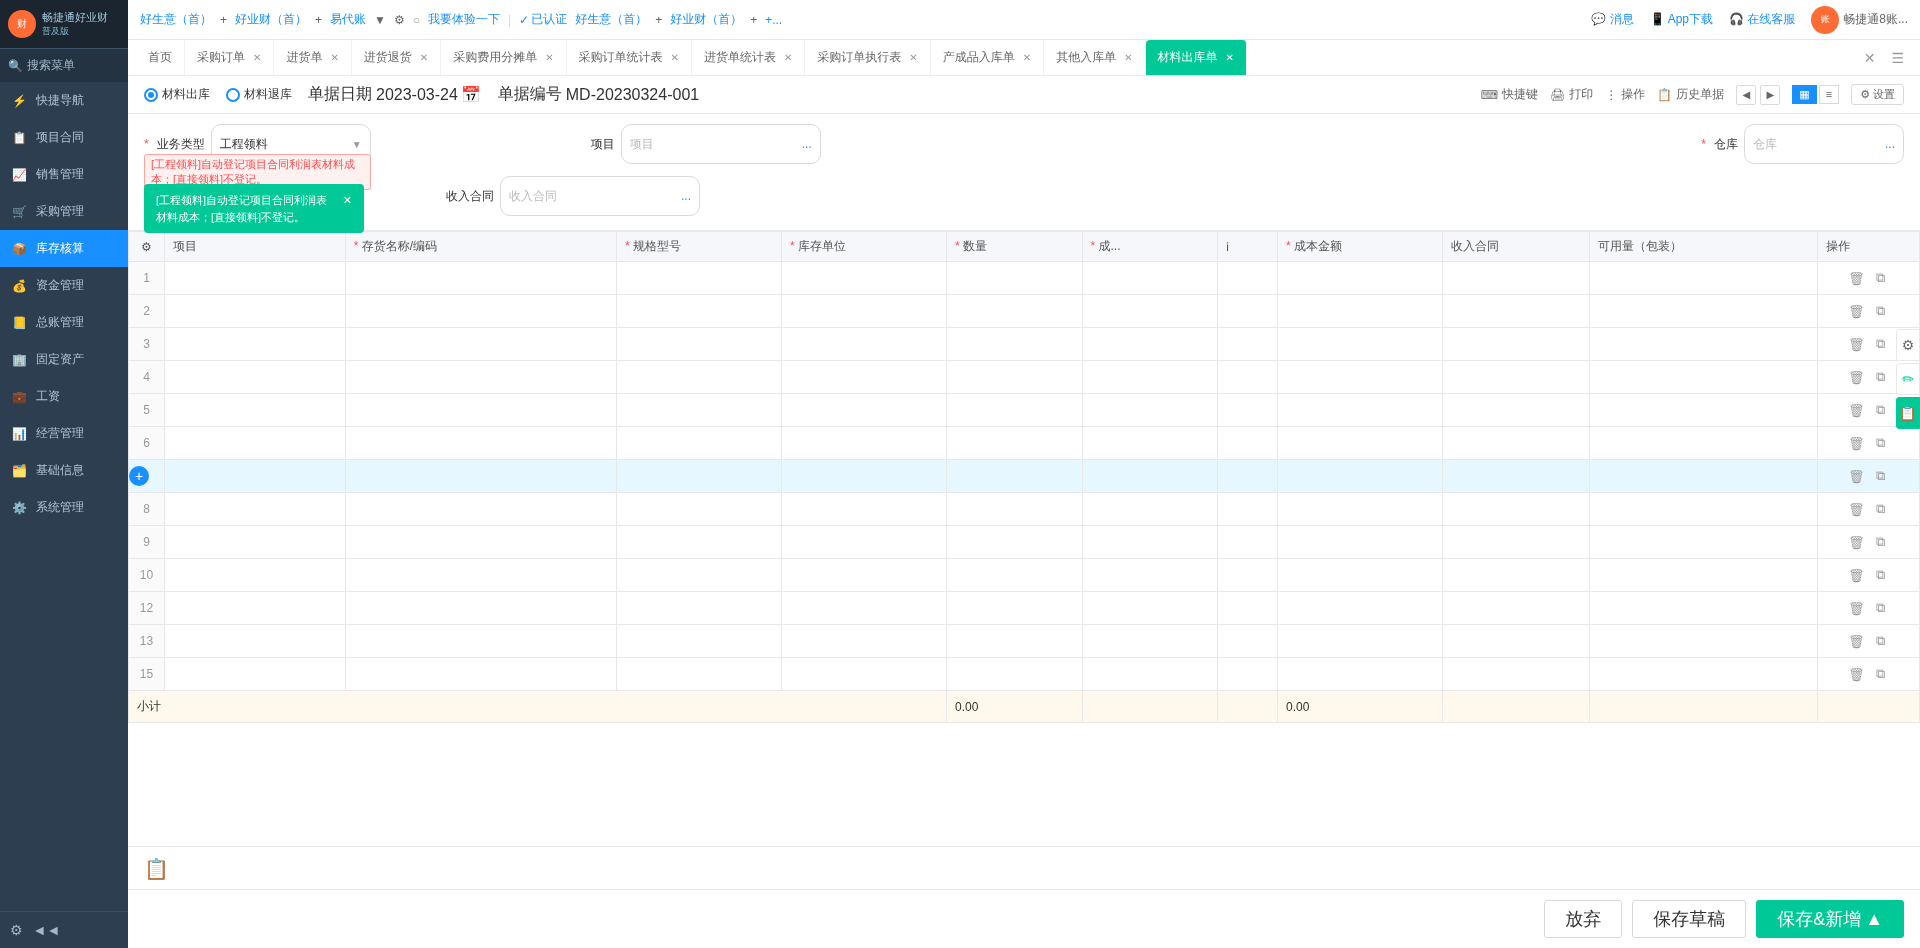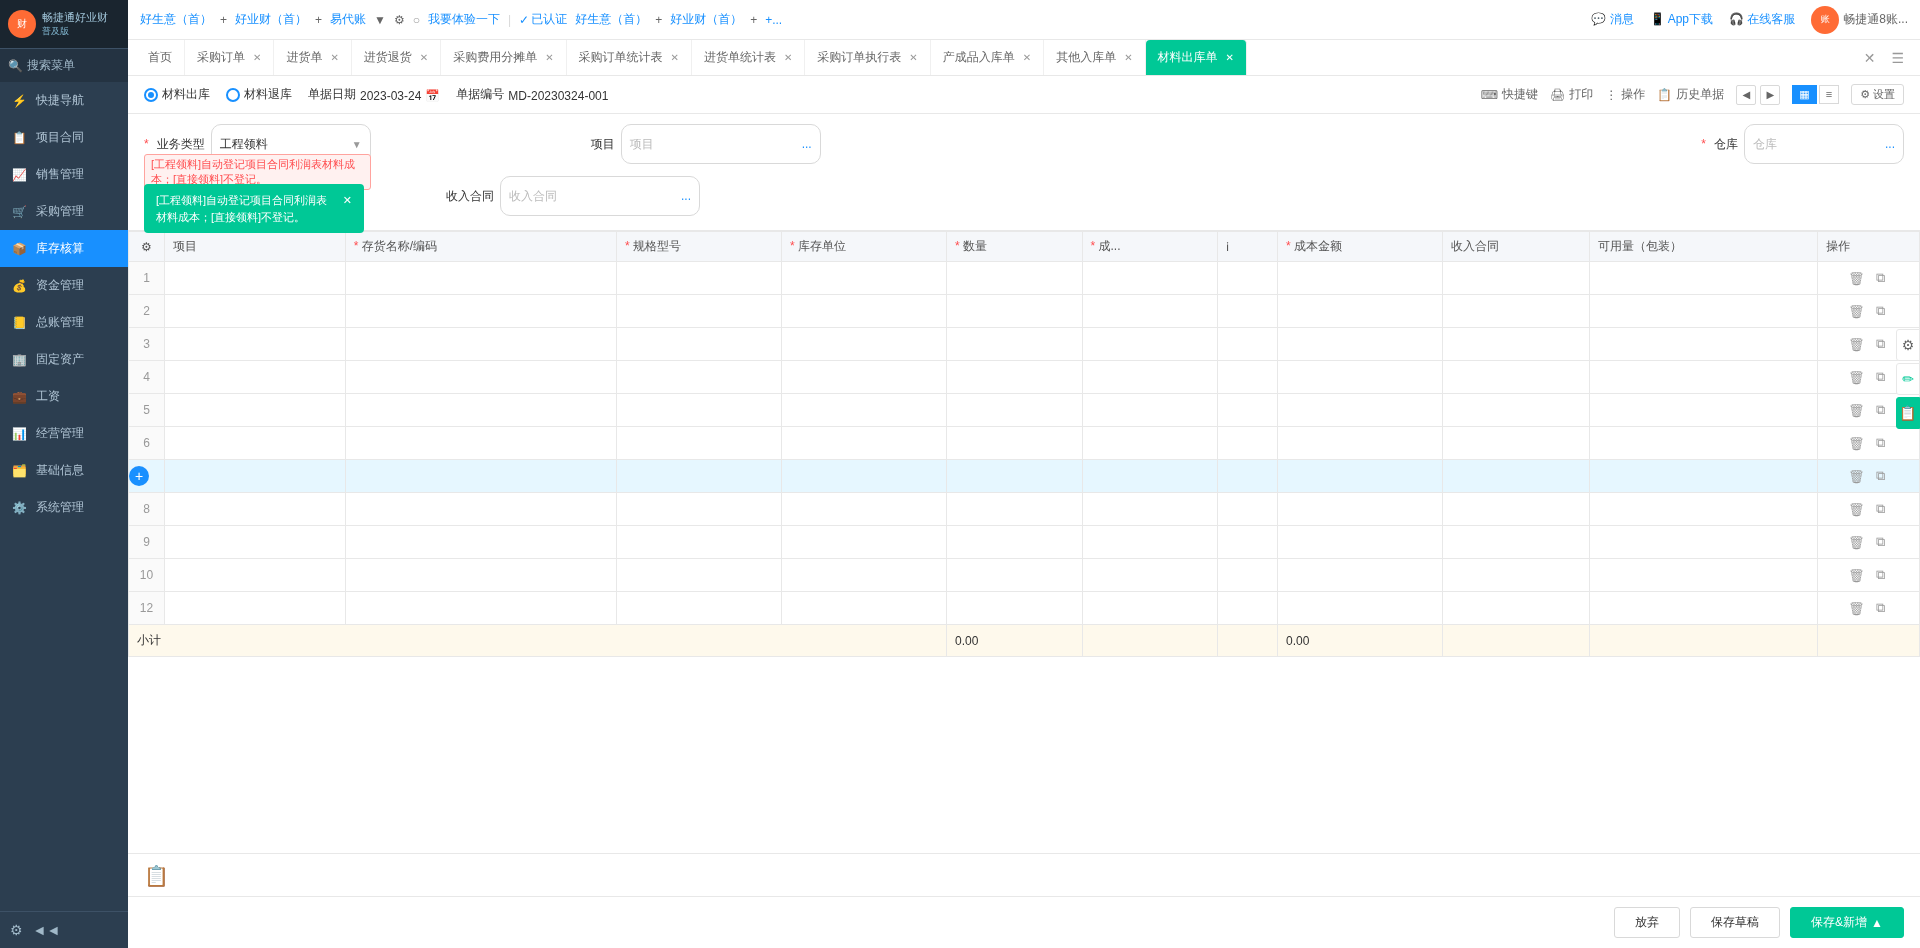--- a/index.html
+++ b/index.html
@@ -42,21 +42,21 @@
 
     
     .content { flex: 1; overflow: hidden; display: flex; flex-direction: column; background: #f5f6fa; }
 
     
     .page-header { background: #fff; padding: 8px 16px; display: flex; align-items: center; gap: 16px; border-bottom: 1px solid #e8e8e8; flex-shrink: 0; }
     .page-header .radio-group { display: flex; gap: 16px; align-items: center; }
     .radio-option { display: flex; align-items: center; gap: 4px; cursor: pointer; font-size: 12px; }
     .radio-dot { width: 14px; height: 14px; border-radius: 50%; border: 2px solid #1890ff; display: flex; align-items: center; justify-content: center; }
     .radio-dot.selected::after { content: ''; width: 6px; height: 6px; background: #1890ff; border-radius: 50%; }
-    .header-field { display: flex; align-items: flex-end; gap: 4px; font-size: 12px; color: #666; }
+    .header-field { display: flex; align-items: center; gap: 4px; font-size: 16px; color: #666; }
     .header-field .label { color: #333; font-weight: 500; }
     .header-field .value { color: #333; }
     .header-actions { margin-left: auto; display: flex; gap: 12px; align-items: center; }
     .header-action-btn { display: flex; align-items: center; gap: 4px; font-size: 12px; color: #666; cursor: pointer; }
     .nav-arrows { display: flex; gap: 4px; }
     .nav-arrow { width: 20px; height: 20px; border: 1px solid #d9d9d9; border-radius: 2px; display: flex; align-items: center; justify-content: center; cursor: pointer; font-size: 10px; color: #666; }
     .view-btns { display: flex; gap: 2px; }
     .view-btn { padding: 2px 6px; border: 1px solid #d9d9d9; cursor: pointer; font-size: 11px; color: #666; }
     .view-btn.active { background: #1890ff; color: #fff; border-color: #1890ff; }
     .settings-btn { padding: 2px 8px; border: 1px solid #d9d9d9; border-radius: 3px; cursor: pointer; font-size: 11px; color: #666; display: flex; align-items: center; gap: 3px; }
@@ -92,21 +92,21 @@
     .th-settings { display: flex; align-items: center; justify-content: center; }
 
     
     .footer-note { background: #fff; border-top: 1px solid #e8e8e8; padding: 8px 16px; display: flex; gap: 12px; align-items: flex-start; flex-shrink: 0; }
     .note-icon { color: #00c896; font-size: 20px; margin-top: 2px; }
     .note-input { flex: 1; border: none; outline: none; font-size: 12px; color: #999; resize: none; height: 30px; }
     .note-label { font-size: 11px; color: #999; margin-top: 4px; }
 
     
     .action-bar { background: #fff; border-top: 1px solid #e8e8e8; padding: 10px 16px; display: flex; justify-content: flex-end; gap: 10px; flex-shrink: 0; }
-    .btn { padding: 6px 20px; border-radius: 3px; font-size: 12px; cursor: pointer; border: 1px solid #d9d9d9; background: #fff; color: #333; }
+    .btn { padding: 6px 20px; border-radius: 3px; font-size: 18px; cursor: pointer; border: 1px solid #d9d9d9; background: #fff; color: #333; }
     .btn-success { background: #00c896; color: #fff; border-color: #00c896; display: flex; align-items: center; gap: 4px; }
 
     
     .right-float { position: fixed; right: 0; top: 50%; transform: translateY(-50%); display: flex; flex-direction: column; gap: 4px; z-index: 50; }
     .float-btn { width: 28px; height: 28px; background: #fff; border: 1px solid #e8e8e8; display: flex; align-items: center; justify-content: center; cursor: pointer; font-size: 14px; color: #666; border-radius: 3px 0 0 3px; }
 
     .topbar-divider { color: #d9d9d9; }
 
     .form-error { color: #ff4d4f; font-size: 11px; background: #fff1f0; border: 1px solid #ffa39e; border-radius: 3px; padding: 2px 6px; margin-top: 2px; }
   </style>
@@ -599,20 +599,58 @@
               <td style="min-width: 60px;"></td>
               <td style="min-width: 60px;"></td>
               <td style="min-width: 60px;"></td>
               <td>
       <div class="action-cell">
         <span class="action-icon">🗑</span>
         <span class="action-icon">⧉</span>
       </div>
     </td>
             </tr>
+            <tr>
+              <td class="row-num">13</td>
+              <td style="min-width: 80px;"></td>
+              <td style="min-width: 120px;"></td>
+              <td style="min-width: 60px;"></td>
+              <td style="min-width: 60px;"></td>
+              <td style="min-width: 60px;"></td>
+              <td style="min-width: 60px;"></td>
+              <td style="min-width: 60px;"></td>
+              <td style="min-width: 60px;"></td>
+              <td style="min-width: 60px;"></td>
+              <td style="min-width: 60px;"></td>
+              <td>
+      <div class="action-cell">
+        <span class="action-icon">🗑</span>
+        <span class="action-icon">⧉</span>
+      </div>
+    </td>
+            </tr>
+            <tr>
+              <td class="row-num">15</td>
+              <td style="min-width: 80px;"></td>
+              <td style="min-width: 120px;"></td>
+              <td style="min-width: 60px;"></td>
+              <td style="min-width: 60px;"></td>
+              <td style="min-width: 60px;"></td>
+              <td style="min-width: 60px;"></td>
+              <td style="min-width: 60px;"></td>
+              <td style="min-width: 60px;"></td>
+              <td style="min-width: 60px;"></td>
+              <td style="min-width: 60px;"></td>
+              <td>
+      <div class="action-cell">
+        <span class="action-icon">🗑</span>
+        <span class="action-icon">⧉</span>
+      </div>
+    </td>
+            </tr>
             <tr class="subtotal">
     <td class="subtotal-label" colspan="5">小计</td>
     <td class="subtotal-value">0.00</td>
     <td></td>
     <td></td>
     <td class="subtotal-value">0.00</td>
     <td></td>
     <td></td>
     <td></td>
   </tr>

